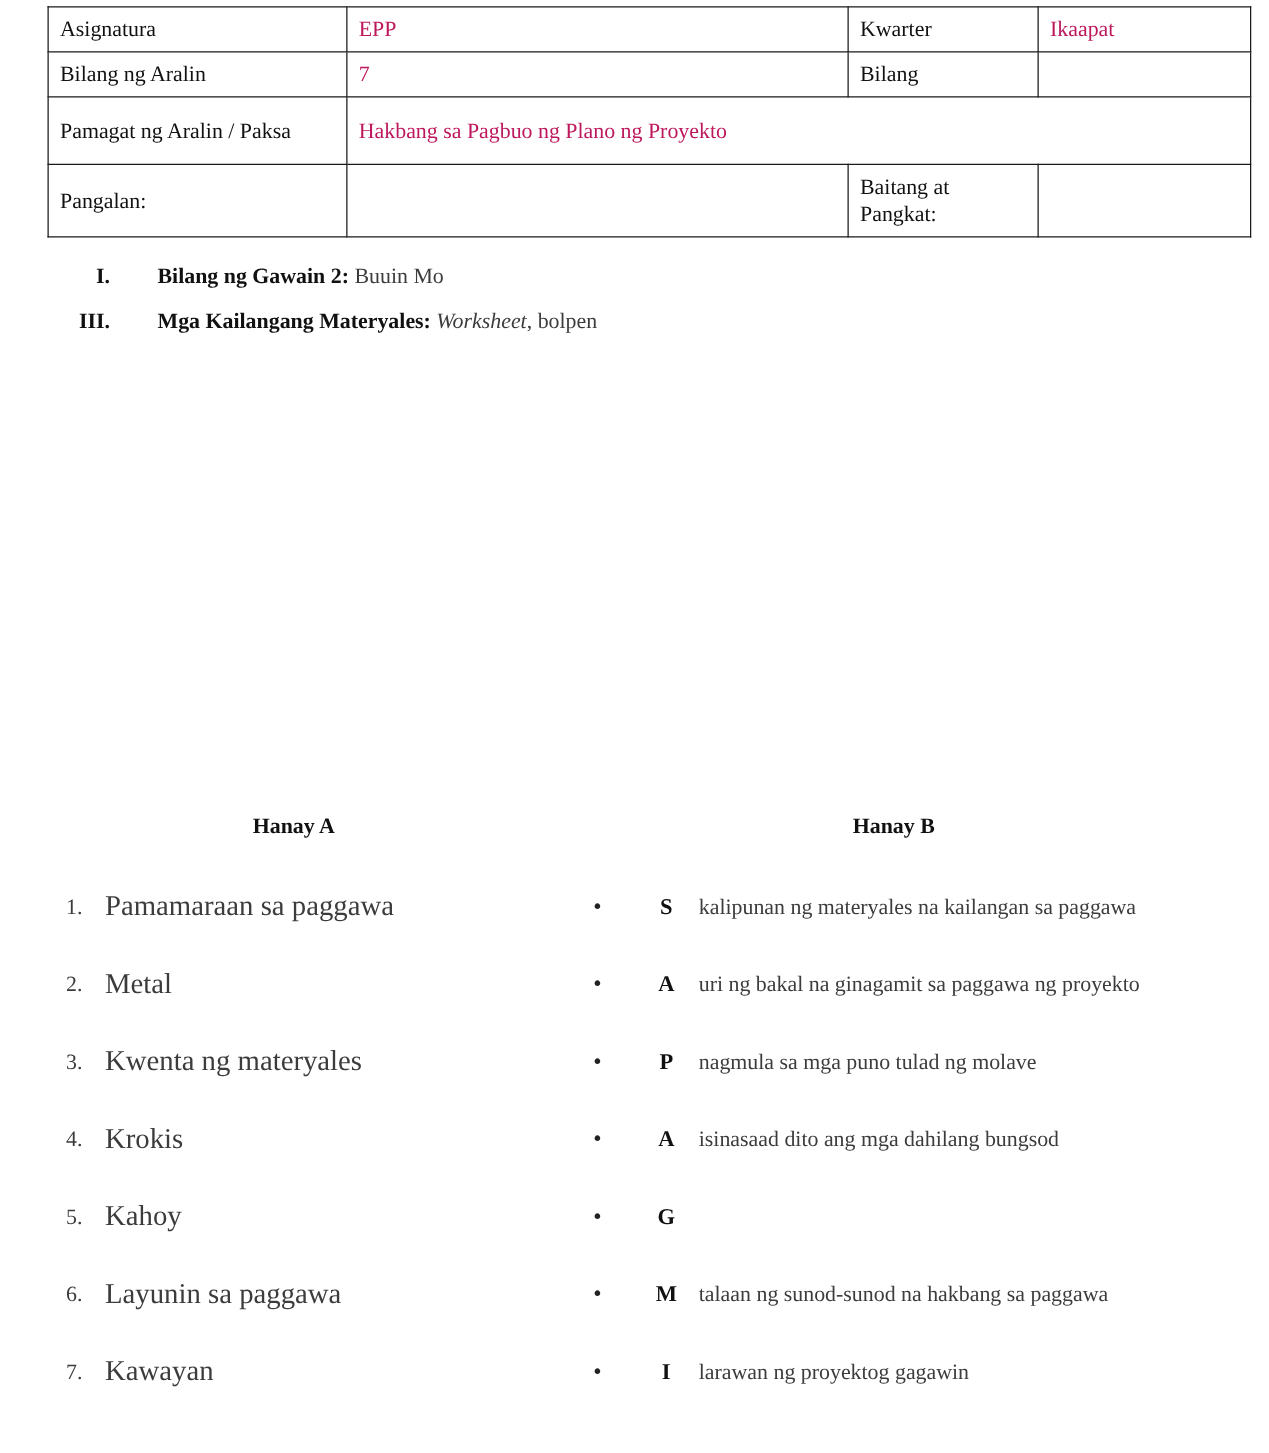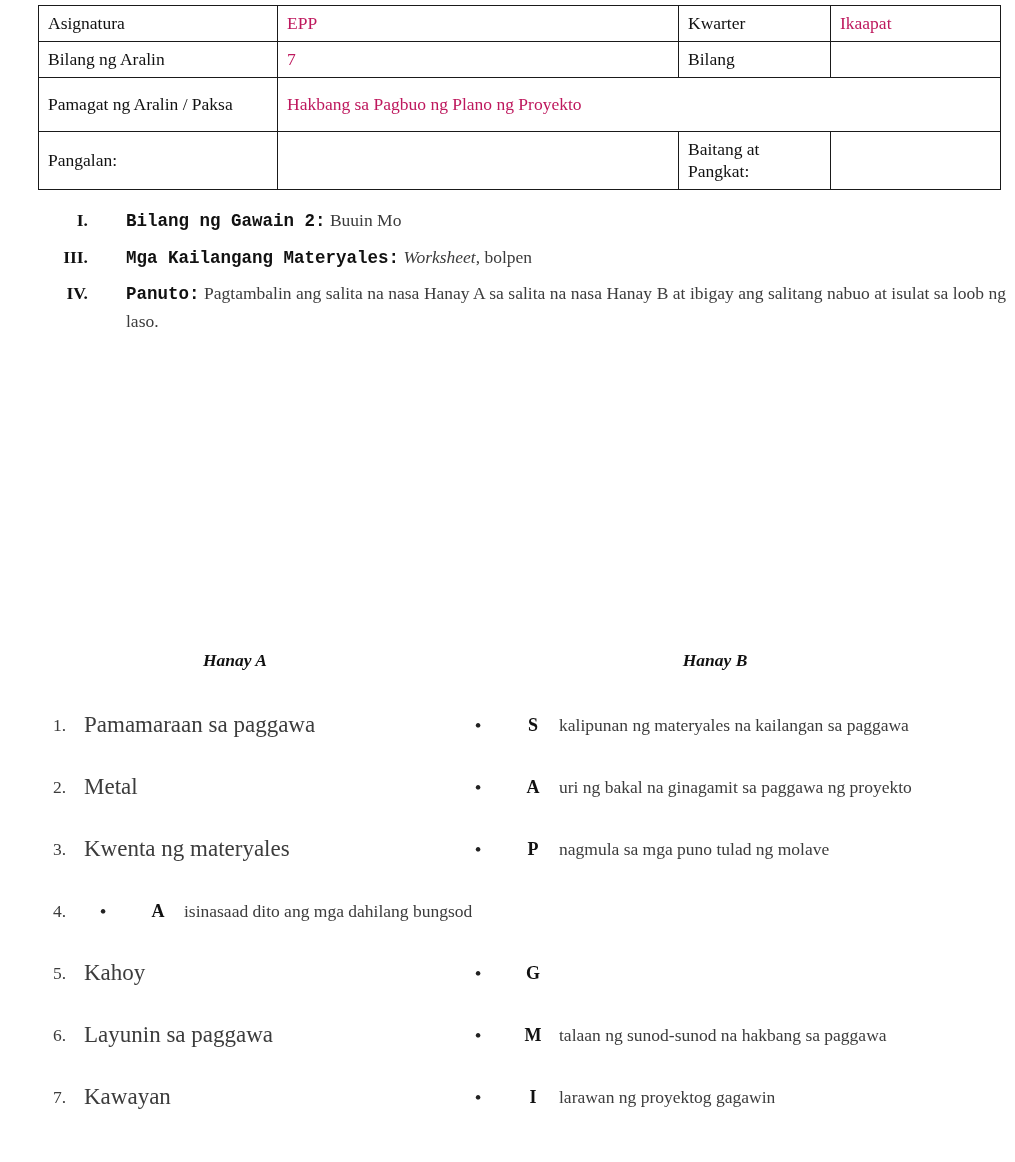--- a/index.html
+++ b/index.html
@@ -66,21 +66,21 @@
     line-height: 1.5;
   }
   .rn-body {
     flex: 1;
     padding-left: 38px;
     font-size: 17.5px;
     line-height: 1.52;
     color: #3c3c3c;
     text-align: justify;
   }
-  .rn-body b { color: #111; font-family: Liberation Mono, monospace; }
+  .rn-body b { color: #111; }
   .rn-body i { font-style: italic; }
 
   
   .banner-zone {
     position: absolute;
     left: 0; top: 424px;
     width: 1015px; height: 160px;
   }
   .banner-svg { display: block; }
   .svg-txt-arrow {
@@ -101,21 +101,20 @@
     font-weight: bold;
     fill: #111;
   }
 
   
   .match-head {
     position: absolute;
     top: 650px; left: 0;
     width: 834px;
     height: 26px;
-    font-style: italic;
   }
   .match-head .hA, .match-head .hB {
     position: absolute;
     font-weight: bold;
     font-size: 17.5px;
     color: #111;
     text-align: center;
   }
   .match-head .hA { left: 150px; width: 170px; }
   .match-head .hB { left: 630px; width: 170px; }
@@ -207,24 +206,20 @@
     <div class="rn-num">I.</div>
     <div class="rn-body"><b>Bilang ng Gawain 2:</b><span> Buuin Mo</span></div>
   </div>
 
 
   <div class="rn-row">
     <div class="rn-num">III.</div>
     <div class="rn-body"><b>Mga Kailangang Materyales:</b><span> </span><i>Worksheet</i><span>, bolpen</span></div>
   </div>
 
-  <div class="rn-row">
-    <div class="rn-num">IV.</div>
-    <div class="rn-body"><b>Panuto:</b><span> Pagtambalin ang salita na nasa Hanay A sa salita na nasa Hanay B at ibigay ang salitang nabuo at isulat sa loob ng laso.</span></div>
-  </div>
 
 </div>
 
 <div class="banner-zone">
   <svg class="banner-svg" width="1015" height="160" viewBox="0 0 1015 160" xmlns="http://www.w3.org/2000/svg">
 
     <polygon points="40,448 270,448 270,432 300,478 270,524 270,508 40,508" fill="#ffffff" stroke="#3a3a3a" stroke-width="2"></polygon>
     <text class="svg-txt-arrow" x="65" y="484">Ano ang salita?</text>
 
     <polygon points="312,439 397,439 397,551 312,551 372,495" fill="#ffffff" stroke="#3a3a3a" stroke-width="2"></polygon>
@@ -292,20 +287,21 @@
   <div class="m-row">
     <div class="m-num">3.</div>
     <div class="m-itemA">Kwenta ng materyales</div>
     <div class="m-bullet">•</div>
     <div class="m-letter">P</div>
     <div class="m-itemB">nagmula sa mga puno tulad ng molave</div>
   </div>
 
   <div class="m-row">
     <div class="m-num">4.</div>
+    <div class="m-itemA">Krokis</div>
     <div class="m-bullet">•</div>
     <div class="m-letter">A</div>
     <div class="m-itemB">isinasaad dito ang mga dahilang bungsod</div>
   </div>
 
   <div class="m-row">
     <div class="m-num">5.</div>
     <div class="m-itemA">Kahoy</div>
     <div class="m-bullet">•</div>
     <div class="m-letter">G</div>

